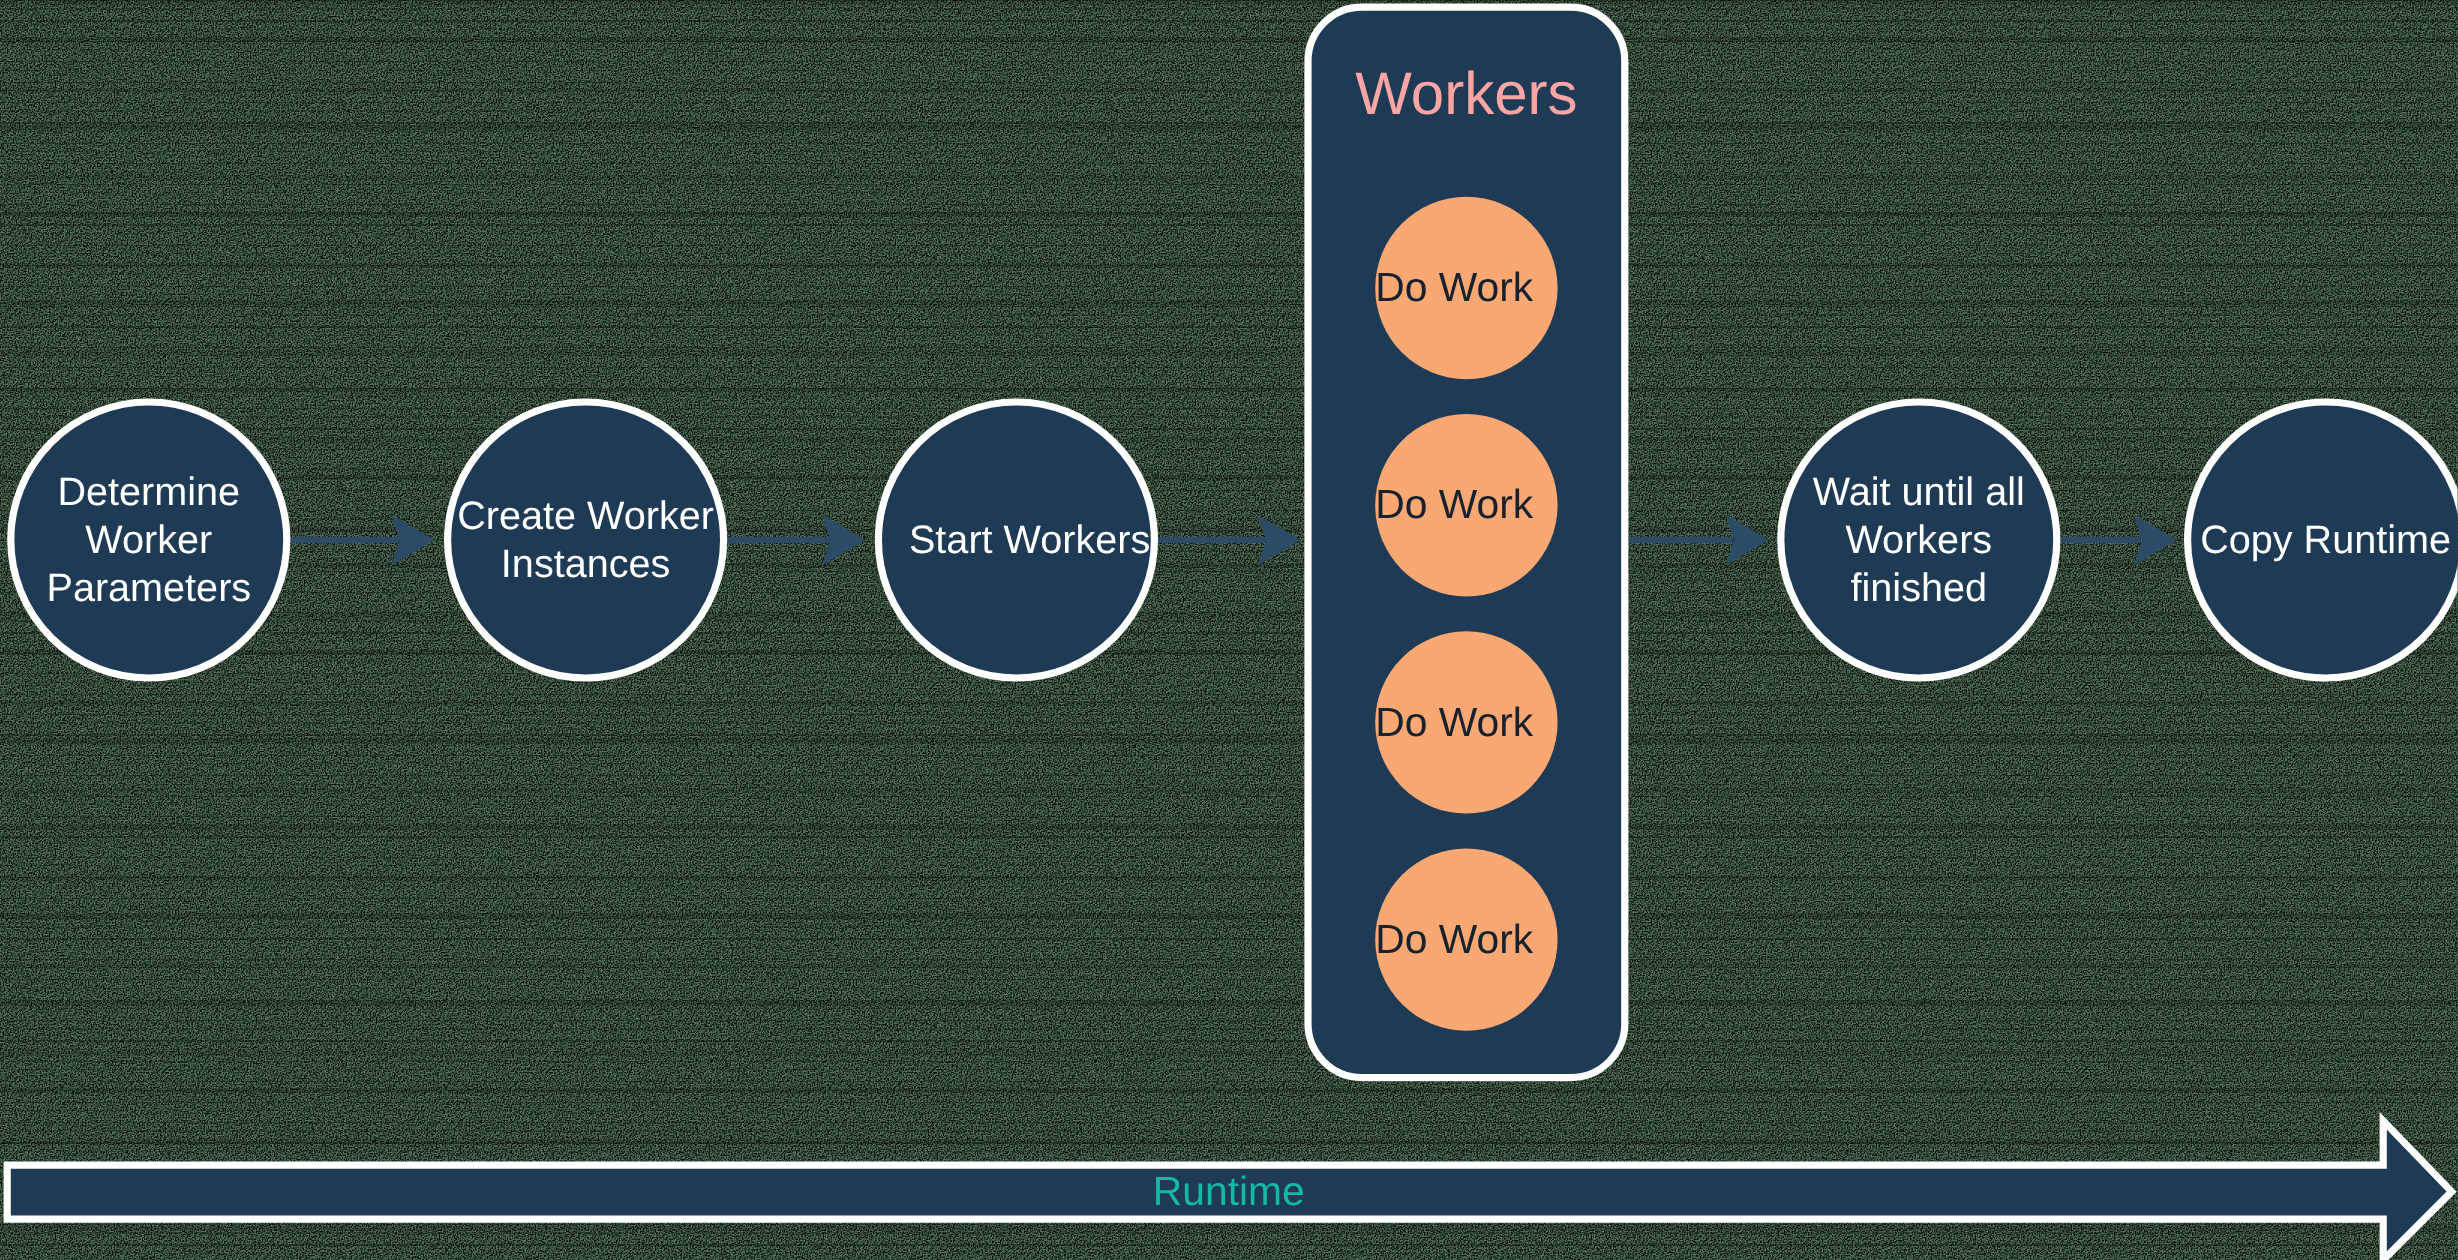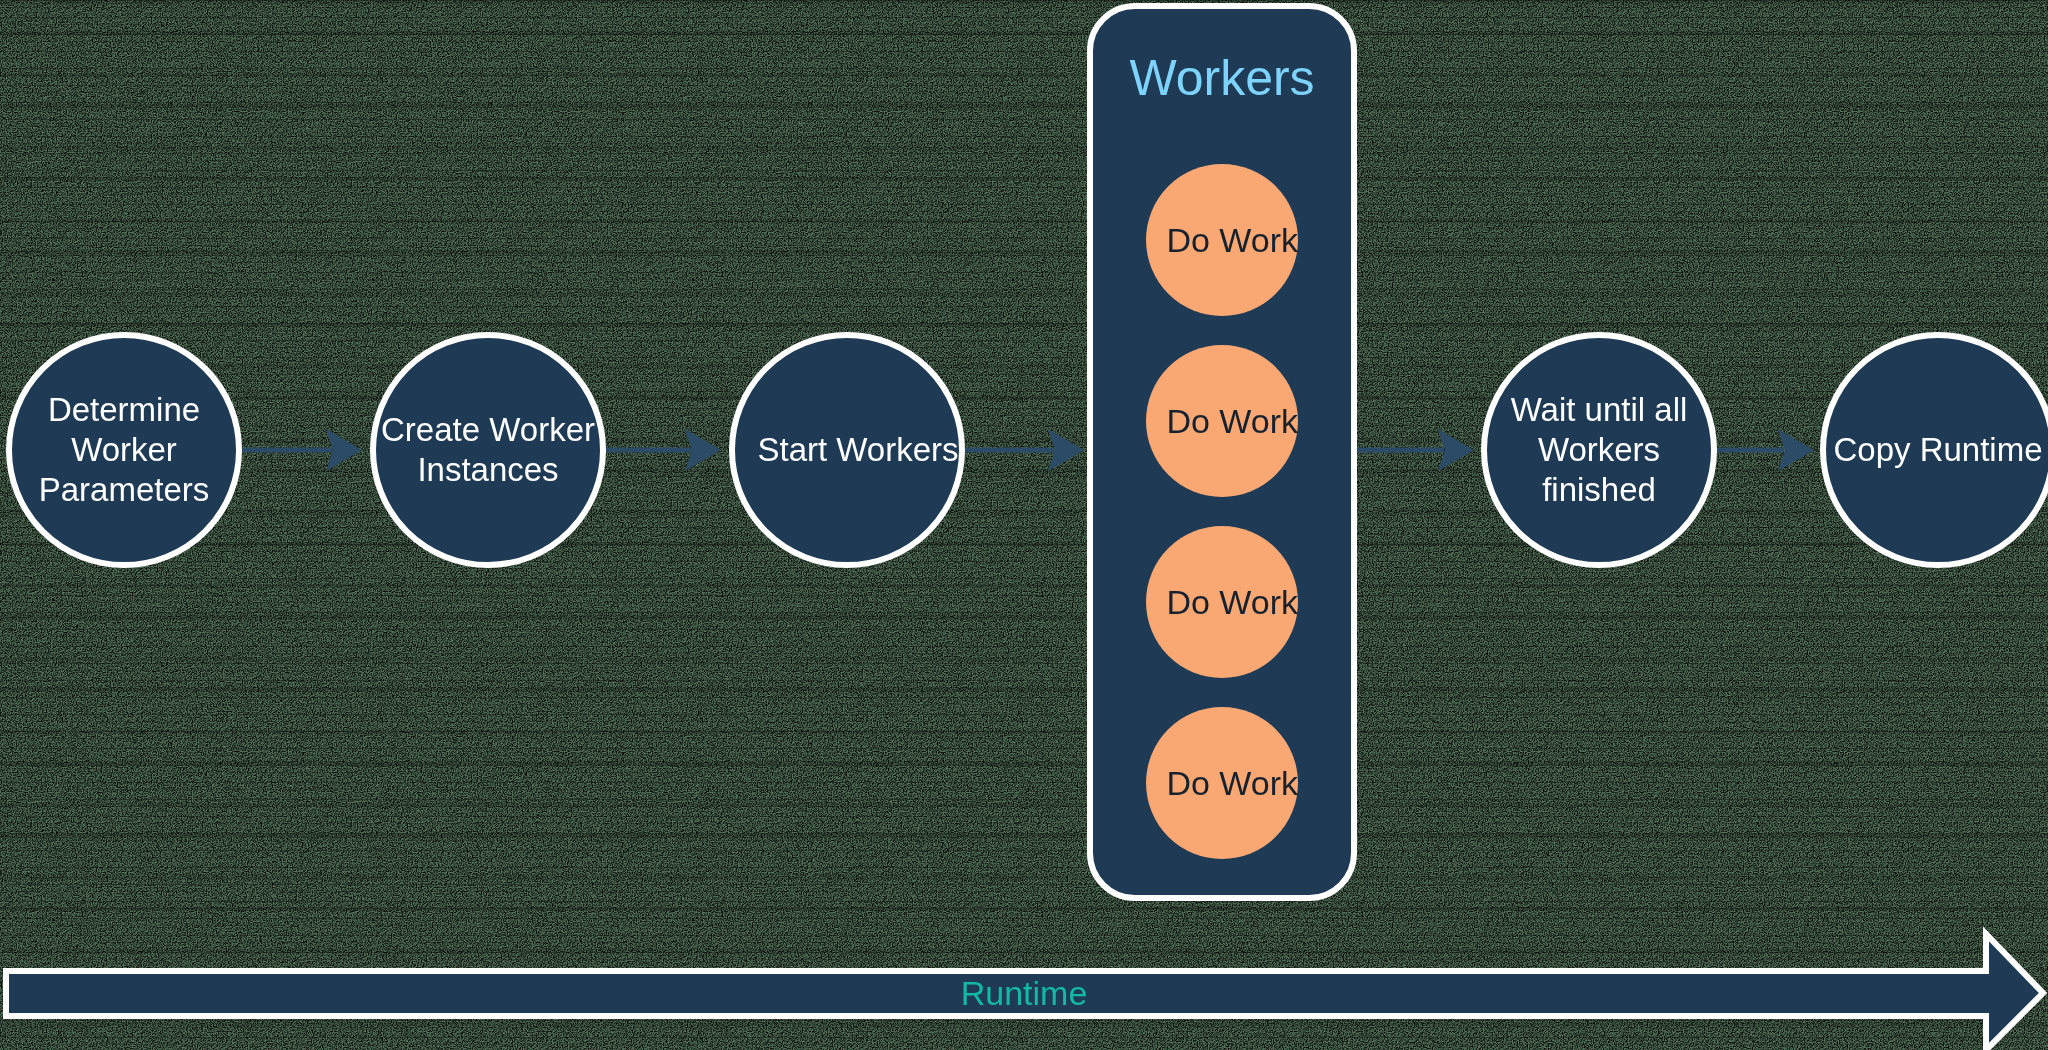--- a/index.html
+++ b/index.html
@@ -41,24 +41,24 @@
   .node.n3 span { white-space: nowrap; }
   .node.n4 span { width: 200px; }
   .node.n5 span { white-space: nowrap; }
 
   
   .workers-panel { position: absolute; left: 1087px; top: 3px;
                    width: 270px; height: 898px; box-sizing: border-box;
                    border: 6px solid #ffffff; border-radius: 48px;
                    background: #1e3a54; z-index: 4; }
   .workers-title { position: absolute; left: 0; top: 40px; width: 100%;
-                   text-align: center; color: #7dd3fc; font-size: 50px; }
+                   text-align: center; color: #fca5a5; font-size: 50px; }
   .dowork { position: absolute; left: 53px; width: 152px; height: 152px;
             border-radius: 50%; background: #f9a873;
-            display: flex; align-items: center; justify-content: flex-end; }
+            display: flex; align-items: center; justify-content: flex-start; }
   .dowork span { color: #17222e; font-size: 34px; white-space: nowrap; }
   .dowork.d1 { top: 155px; } .dowork.d2 { top: 336px; }
   .dowork.d3 { top: 517px; } .dowork.d4 { top: 698px; }
 
   
   .runtime-label { position: absolute; left: 0; top: 974px; width: 2048px;
                    text-align: center; color: #14b8a6; font-size: 34px; z-index: 5; }
 </style>
 </head>
 <body>

